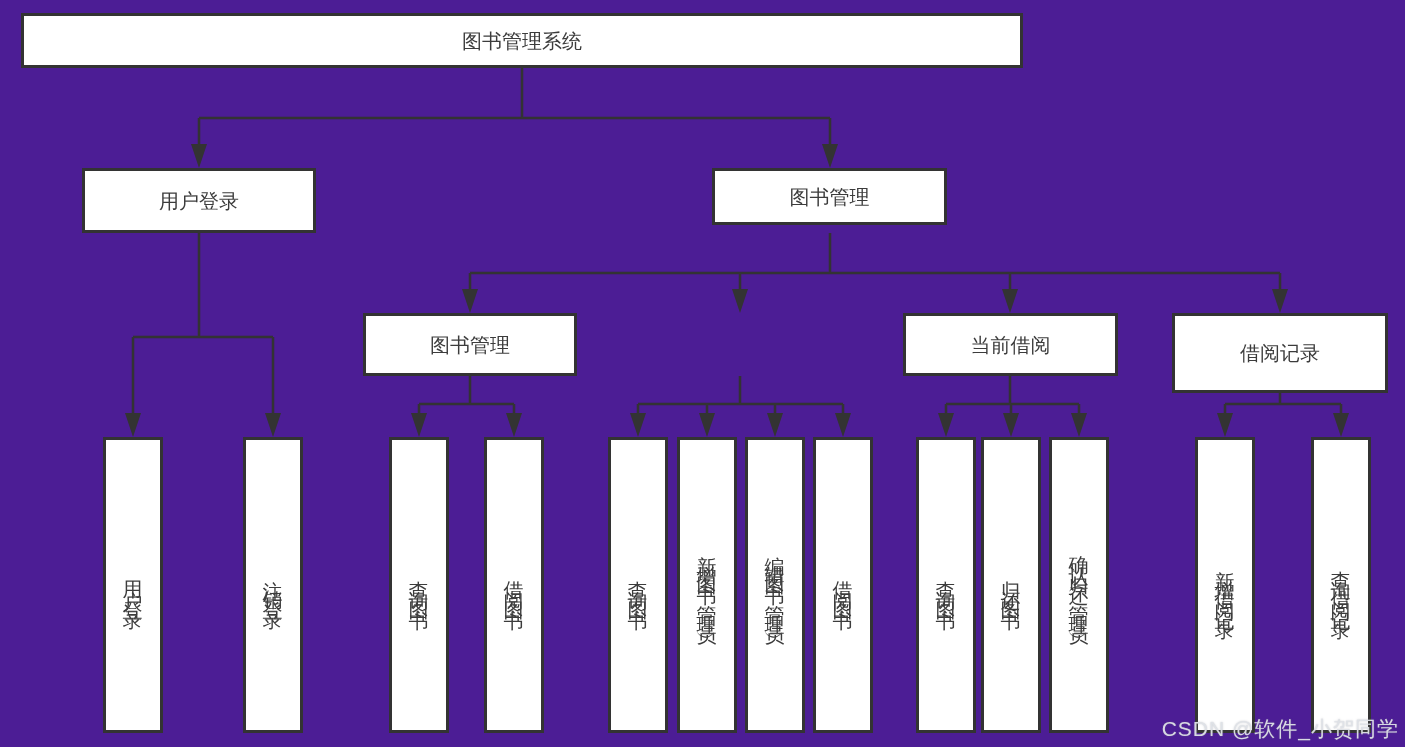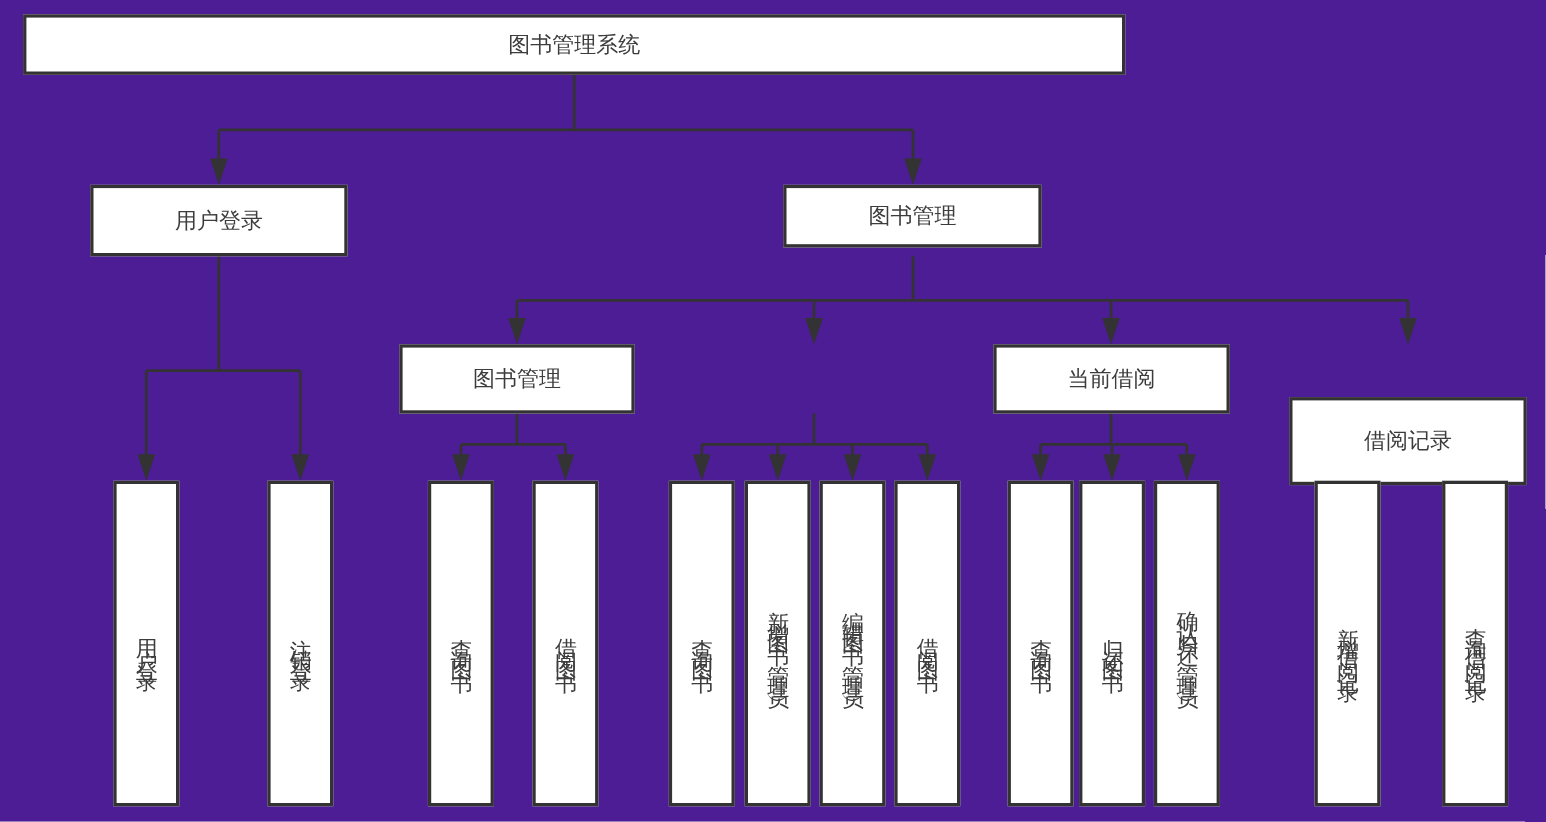--- a/index.html
+++ b/index.html
@@ -97,21 +97,21 @@
   <div class="node" style="left:712px; top:168px; width:235px; height:57px;">
     <span>图书管理</span>
   </div>
 
   <div class="node" style="left:363px; top:313px; width:214px; height:63px;">
     <span>图书管理</span>
   </div>
   <div class="node" style="left:903px; top:313px; width:215px; height:63px;justify-content:center;">
     <span>当前借阅</span>
   </div>
-  <div class="node" style="left:1172px; top:313px; width:216px; height:80px;margin-top:48px;">
+  <div class="node" style="left:1172px; top:313px; width:216px; height:80px;">
     <span>借阅记录</span>
   </div>
 
   <div class="node leaf" style="left:103px; top:437px; width:60px; height:296px;">
     <span>用户登录</span>
   </div>
   <div class="node leaf" style="left:243px; top:437px; width:60px; height:296px;">
     <span>注销登录</span>
   </div>
   <div class="node leaf" style="left:389px; top:437px; width:60px; height:296px;">
@@ -141,14 +141,15 @@
   <div class="node leaf" style="left:1049px; top:437px; width:60px; height:296px;">
     <span>确认归还（管理员）</span>
   </div>
   <div class="node leaf" style="left:1195px; top:437px; width:60px; height:296px;">
     <span>新增借阅记录</span>
   </div>
   <div class="node leaf" style="left:1311px; top:437px; width:60px; height:296px;">
     <span>查询借阅记录</span>
   </div>
 
+  <div class="watermark">CSDN @软件_小贺同学</div>
 
 </div>
 
 </body></html>

